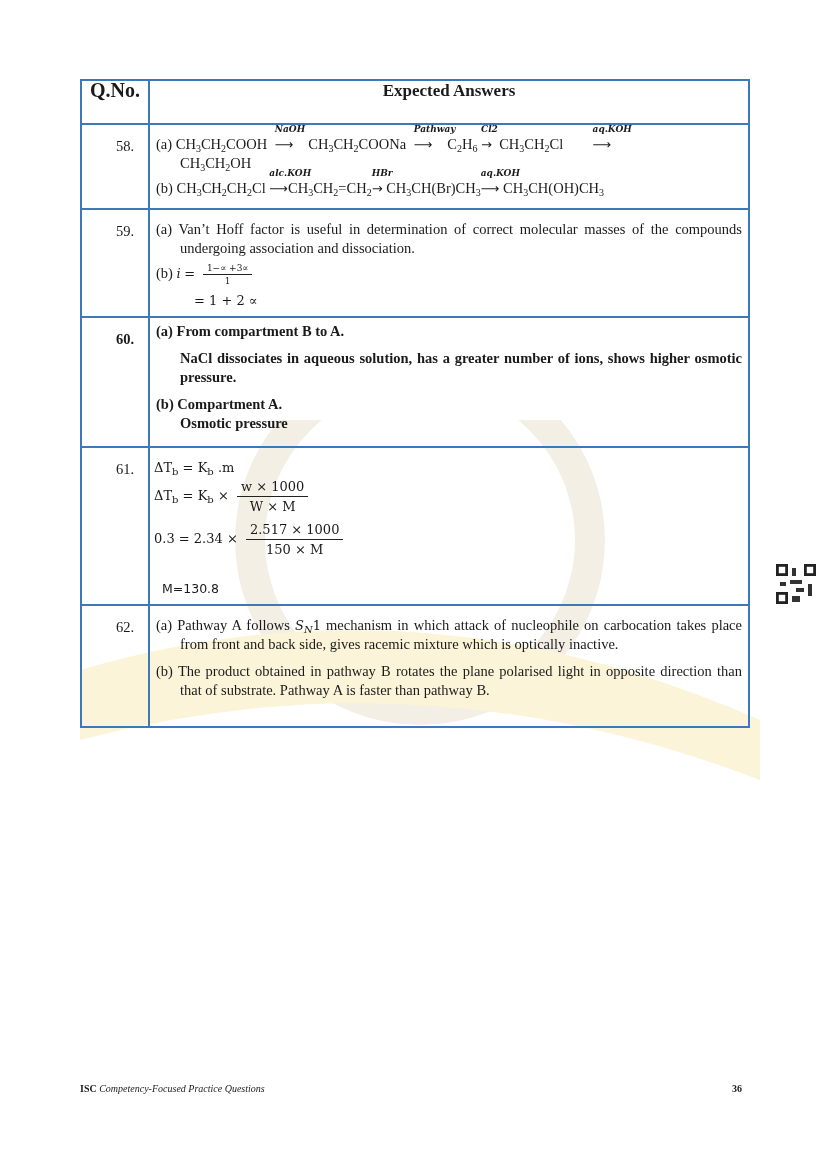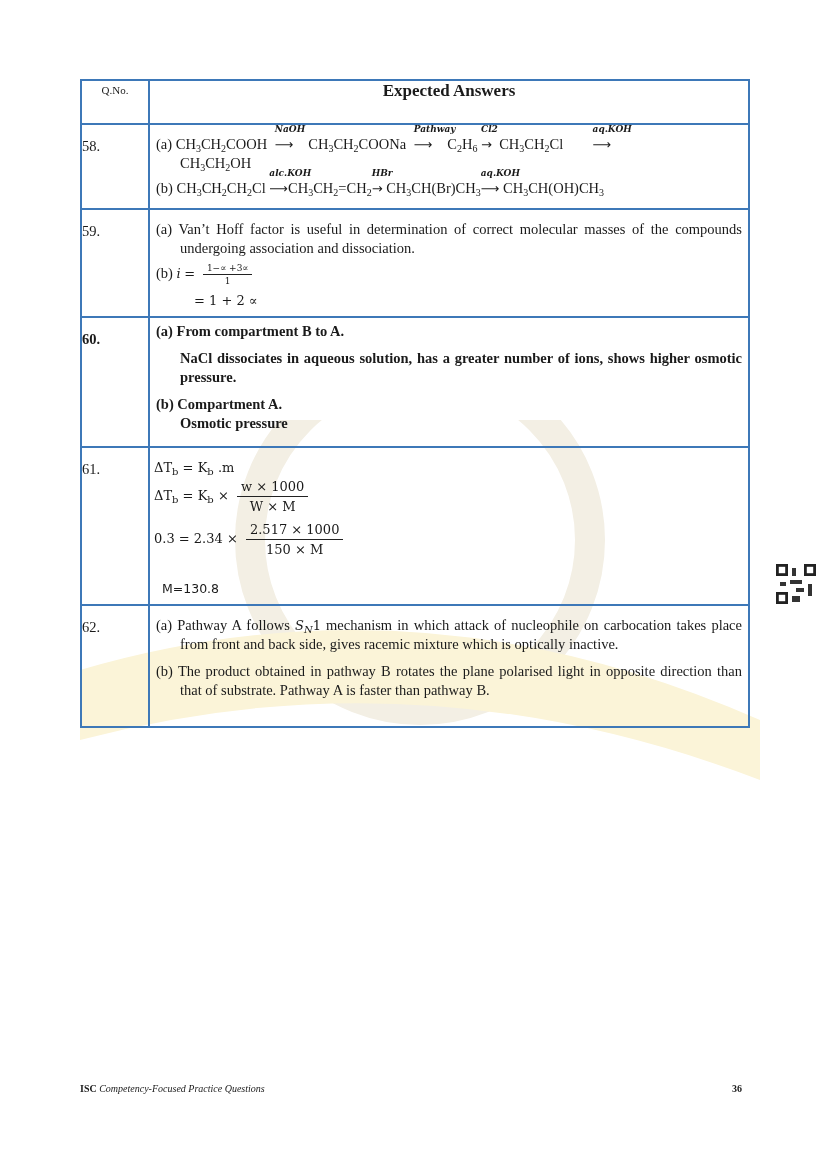--- a/index.html
+++ b/index.html
@@ -11,23 +11,23 @@
     position: absolute; left: 60px; top: 420px; width: 720px; height: 400px; pointer-events: none;
   }
   table.answers {
     position: absolute; left: 80px; top: 79px; width: 670px;
     border-collapse: collapse; font-size: 14.5px; line-height: 19px;
   }
   table.answers td, table.answers th {
     border: 2px solid #3d78b8; vertical-align: top; padding: 0;
   }
   th { height: 42px; font-weight: bold; }
-  th.qno { width: 66px; font-size: 11px; font-weight: normal; }
+  th.qno { width: 66px; font-size: 20px; font-weight: bold; }
   th.exp { font-size: 17px; border-radius: 11px; }
-  td.num { text-align: left; padding: 12px 14px 0 0 !important; }
+  td.num { text-align: right; padding: 12px 14px 0 0 !important; }
   td.body { padding: 4px 6px 6px 6px !important; }
   .row58 { height: 85px; }
   .row59 { height: 90px; }
   .row60 { height: 130px; font-weight: bold; }
   .row61 { height: 156px; }
   .row62 { height: 122px; }
   .line { display: block; white-space: nowrap; }
   .just { text-align: justify; }
   .hang { padding-left: 24px; text-indent: -24px; }
   .indent { padding-left: 24px; }

